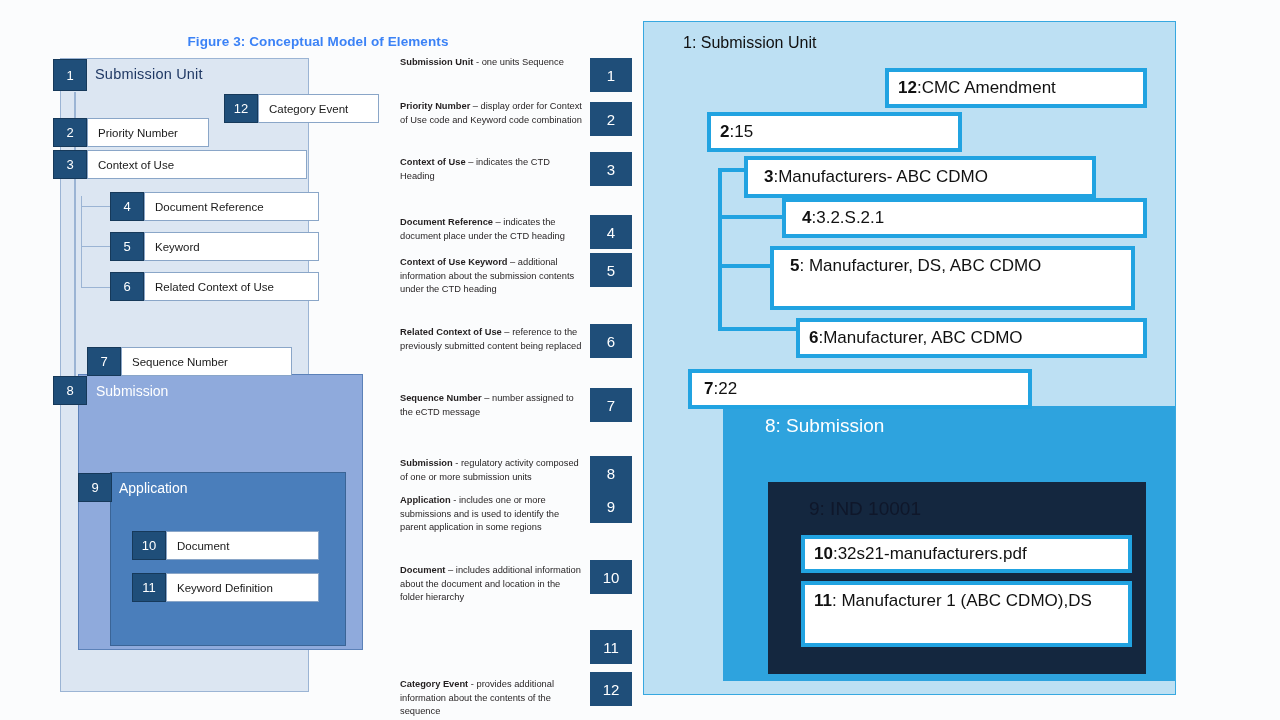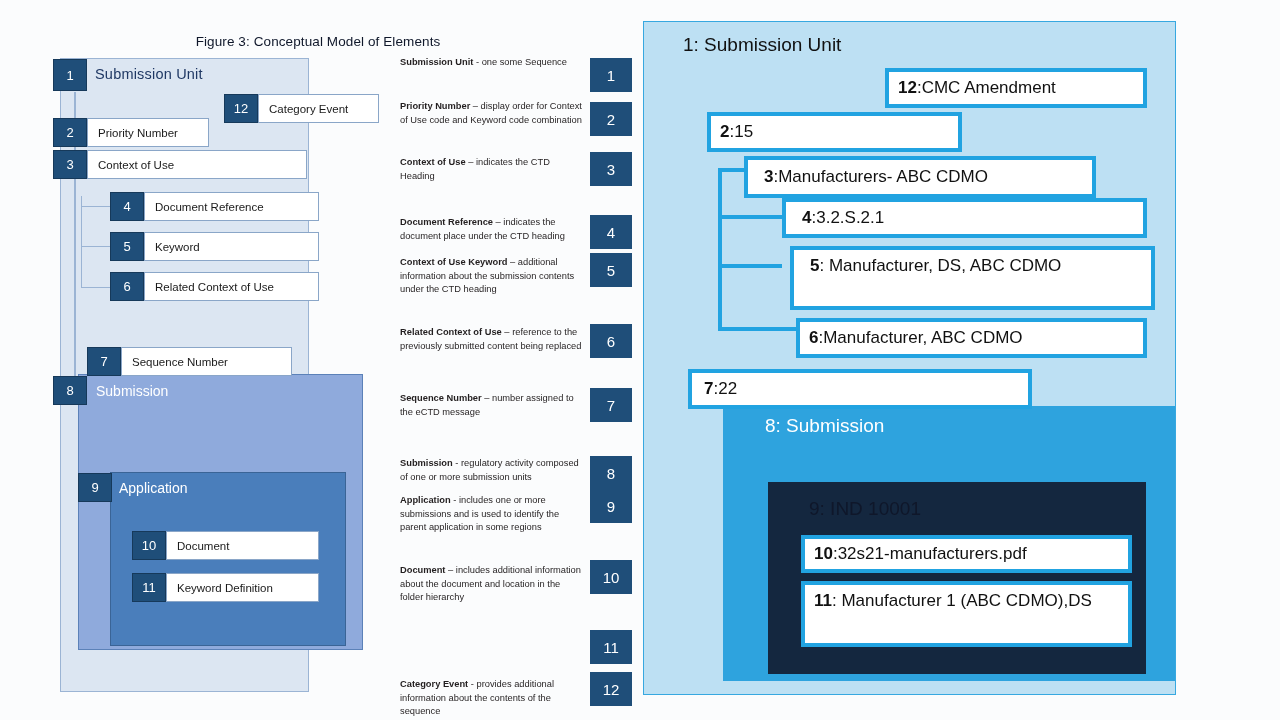--- a/index.html
+++ b/index.html
@@ -22,22 +22,22 @@
     position: absolute;
     left: 0px; top: 0px;
     width: 636px; height: 720px;
   }
   #figure-title {
     position: absolute;
     left: 0px; top: 34px;
     width: 636px;
     text-align: center;
     font-size: 13.5px;
-    font-weight: normal;
-    color: #0f172a;
+    font-weight: bold;
+    color: #3b82f6;
     letter-spacing: 0.1px;
   }
 
   
   #su-container {
     position: absolute;
     left: 60px; top: 58px;
     width: 249px; height: 634px;
     background: #dce6f2;
     border: 1.5px solid #9bb4d4;
@@ -158,21 +158,21 @@
   #right-panel {
     position: absolute;
     left: 643px; top: 21px;
     width: 533px; height: 674px;
     background: #bde0f3;
     border: 1px solid #37a8e0;
     box-sizing: border-box;
   }
   .r-title {
     position: absolute;
-    font-size: 19px;
+    font-size: 16px;
     color: #111111;
     z-index: 9;
     white-space: nowrap;
   }
   
   .rbox {
     position: absolute;
     background: #ffffff;
     border: 4px solid #21a3e1;
     box-sizing: border-box;
@@ -278,21 +278,21 @@
     <div class="badge" style="left:132px; top:531px; width:34px; height:29px;">10</div>
     <div class="wbox" style="left:166px; top:531px; width:153px; height:29px;">Document</div>
 
     <div class="badge" style="left:132px; top:573px; width:34px; height:29px;">11</div>
     <div class="wbox" style="left:166px; top:573px; width:153px; height:29px;">Keyword Definition</div>
 
     <div id="legend">
 
       <div class="legend-row" style="top:0px; height:38px;">
         <div class="legend-text">
-          <b>Submission Unit</b><span> - </span><span>one some Sequence</span>
+          <b>Submission Unit</b><span> - </span><span>one units Sequence</span>
         </div>
         <div class="legend-num" style="top:2px;">1</div>
       </div>
 
       <div class="legend-row" style="top:44px; height:54px;">
         <div class="legend-text">
           <b>Priority Number</b><span> – </span><span>display order for Context of Use code and Keyword code combination</span>
         </div>
         <div class="legend-num" style="top:2px;">2</div>
       </div>
@@ -394,21 +394,21 @@
       <span>:  </span>
       <span>Manufacturers- ABC CDMO</span>
   </div>
 
   <div class="rbox" style="left:782px; top:198px; width:365px; height:40px; padding-left:16px;">
     <b>4</b>
       <span>:  </span>
       <span>3.2.S.2.1</span>
   </div>
 
-  <div class="rbox" style="left:790px; top:246px; width:365px; height:64px; padding-left:16px; align-items:flex-start; padding-top:6px;">
+  <div class="rbox" style="left:770px; top:246px; width:365px; height:64px; padding-left:16px; align-items:flex-start; padding-top:6px;">
     <span style="display:block;"><b>5</b><span>:  </span><span>Manufacturer, DS, ABC CDMO</span></span>
   </div>
 
   <div class="rbox" style="left:796px; top:318px; width:351px; height:40px;">
     <b>6</b>
       <span>: </span>
       <span>Manufacturer, ABC CDMO</span>
   </div>
 
   <div class="rbox" style="left:688px; top:369px; width:344px; height:40px; padding-left:12px;">

